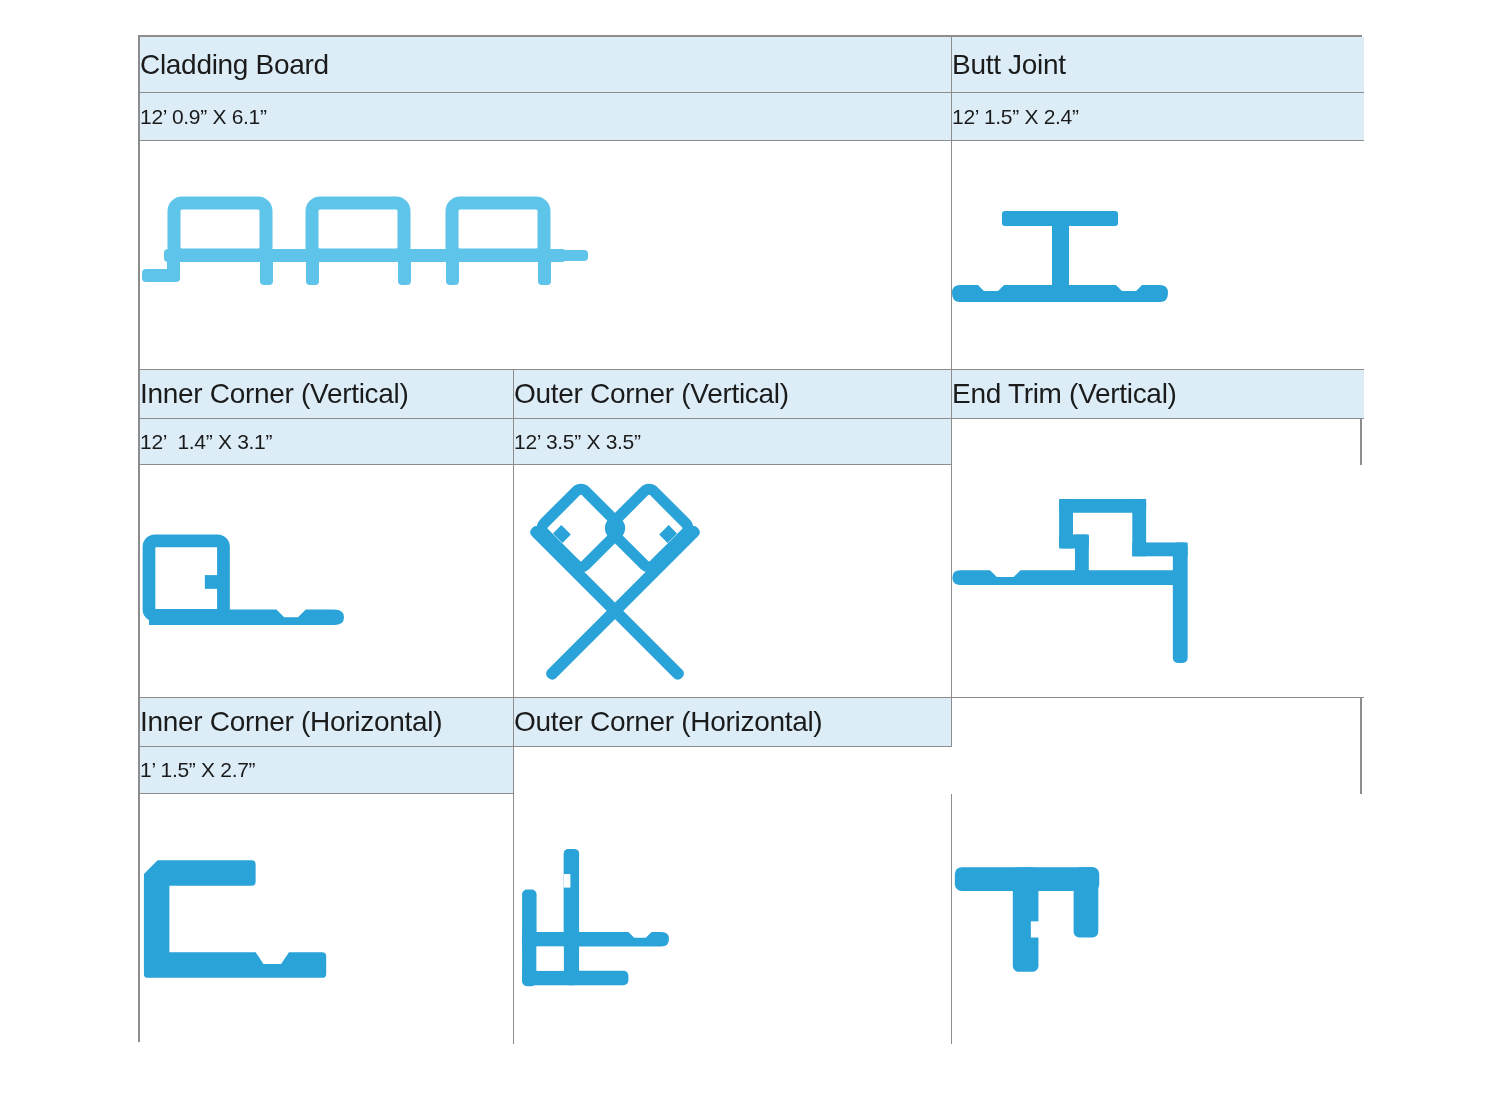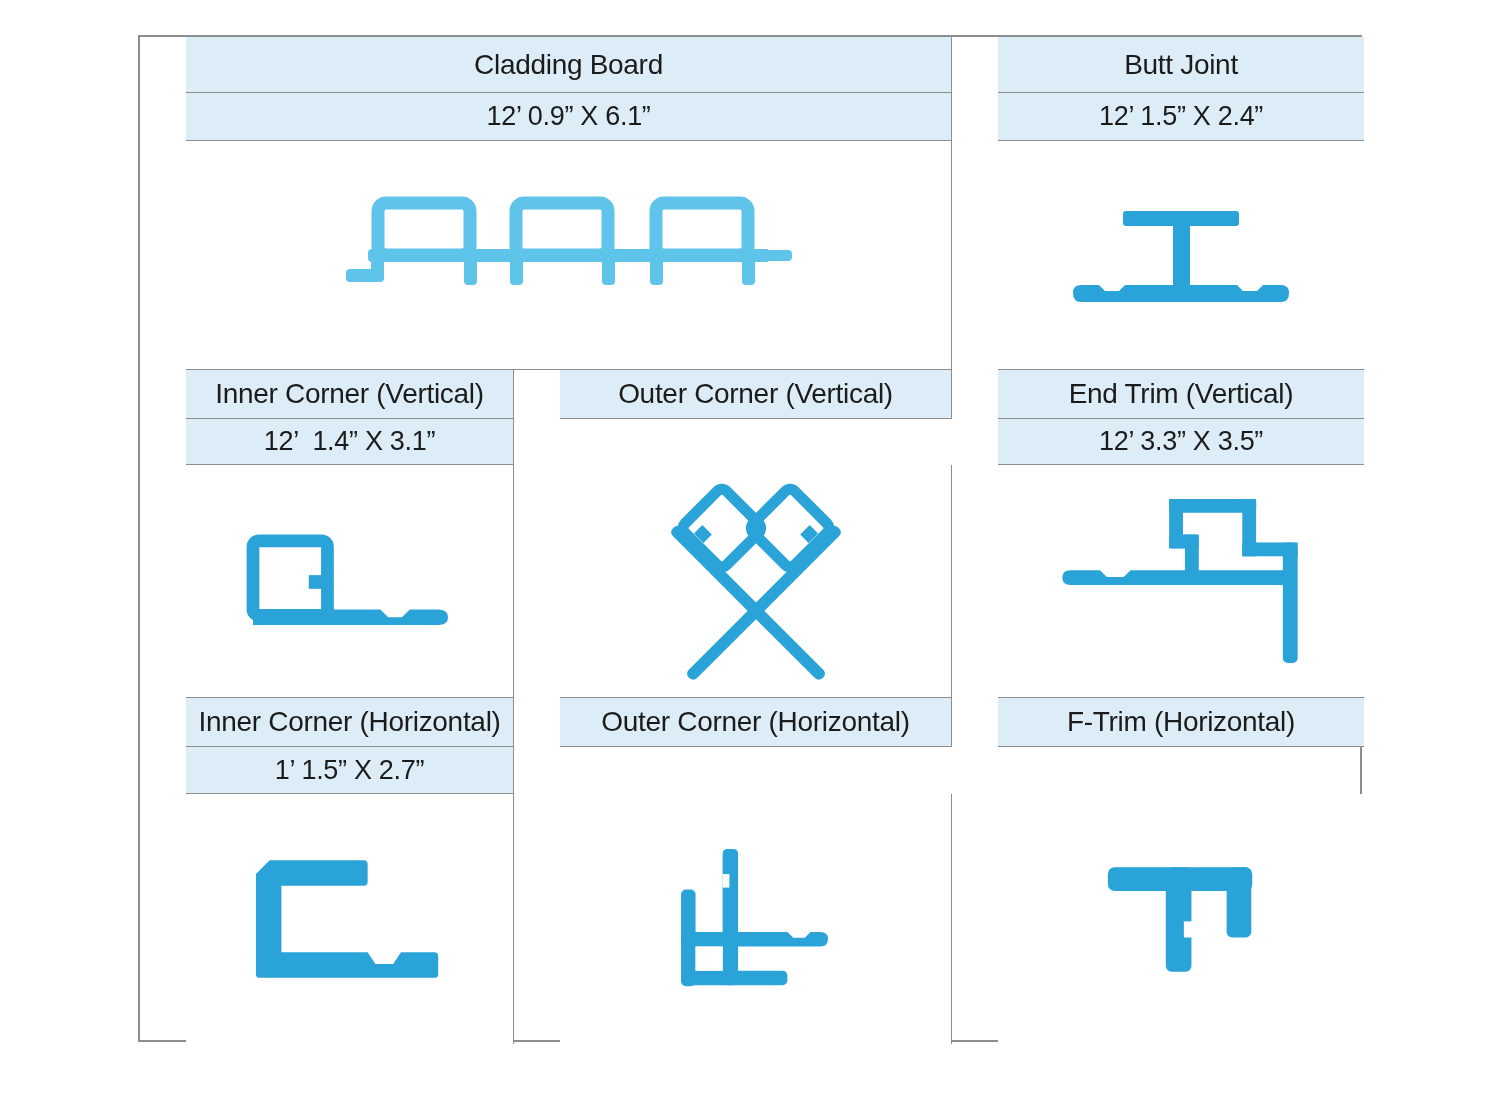--- a/index.html
+++ b/index.html
@@ -24,28 +24,27 @@
     grid-template-columns:374px 438px 412px;
     grid-template-rows:56px 48px 229px 49px 46px 233px 49px 47px 250px;
     border:2px solid var(--grid-line);
     box-sizing:border-box;
     background:#fff;
   }
   .cell{
     box-sizing:border-box;
     border-right:1.5px solid var(--grid-line);
     border-bottom:1.5px solid var(--grid-line);
-    display:flex;align-items:center;justify-content:center;
+    display:flex;align-items:center;
     overflow:hidden;
-    margin-left:46px;
   }
   .cell.last-col{border-right:none;}
   .cell.last-row{border-bottom:none;}
   .hdr{background:var(--header-bg);font-size:28px;letter-spacing:-0.3px;}
-  .dims{background:var(--header-bg);font-size:27px;letter-spacing:-0.3px;white-space:pre;}
+  .dims{background:var(--header-bg);font-size:21px;letter-spacing:-0.3px;white-space:pre;}
   .imgcell{background:#fff;}
   .board-fill{fill:var(--board-blue);}
   .board-stroke{fill:none;stroke:var(--board-blue);stroke-width:13;}
   .trim-fill{fill:var(--trim-blue);}
   .trim-stroke{fill:none;stroke:var(--trim-blue);stroke-width:13;}
   .white-fill{fill:#ffffff;}
 </style>
 </head>
 <body>
 
@@ -95,22 +94,22 @@
   <div class="cell hdr last-col" style="grid-area:4/3/5/4">
     <span>End Trim (Vertical)</span>
   </div>
   <div class="cell hdr" style="grid-area:4/2/5/3">
     <span>Outer Corner (Vertical)</span>
   </div>
 
   <div class="cell dims" style="grid-area:5/1/6/2">
     <span>12’  1.4” X 3.1”</span>
   </div>
-  <div class="cell dims last-col" style="grid-area:5/3/6/4">
-    <span>12’ 3.3” X 3.5”</span>
+  <div class="cell dims" style="grid-area:5/2/6/3">
+    <span>12’ 3.5” X 3.5”</span>
   </div>
 
   <div class="cell imgcell" style="grid-area:6/1/7/2">
     <svg width="212" height="98" viewBox="0 0 216 100">
       <rect class="trim-stroke" x="9" y="9" width="76" height="76" rx="6"></rect>
       <rect class="trim-fill" x="66" y="44" width="20" height="14"></rect>
       <path class="trim-fill" d="M9,79 L139,79 L147,87 L161,87 L169,79 L198,79 Q208,79 208,87 Q208,95 198,95 L9,95 Z"></path>
     </svg>
   </div>
   <div class="cell imgcell" style="grid-area:6/2/7/3">
@@ -139,23 +138,20 @@
       <rect class="trim-fill" x="223" y="48" width="15" height="122" rx="5"></rect>
     </svg>
   </div>
 
   <div class="cell hdr" style="grid-area:7/1/8/2">
     <span>Inner Corner (Horizontal)</span>
   </div>
   <div class="cell hdr" style="grid-area:7/2/8/3">
     <span>Outer Corner (Horizontal)</span>
   </div>
-  <div class="cell hdr last-col" style="grid-area:7/3/8/4">
-    <span>F-Trim (Horizontal)</span>
-  </div>
 
   <div class="cell dims" style="grid-area:8/1/9/2">
     <span>1’ 1.5” X 2.7”</span>
   </div>
 
   <div class="cell imgcell last-row" style="grid-area:9/1/10/2">
     <svg width="196" height="126" viewBox="0 0 200 128">
       <path class="trim-fill" d="M4,18 L18,4 L114,4 Q118,4 118,8 L118,26 Q118,30 114,30 L30,30 L30,98 L118,98 L126,110 L144,110 L152,98 L186,98 Q190,98 190,102 L190,120 Q190,124 186,124 L8,124 Q4,124 4,120 Z"></path>
     </svg>
   </div>

